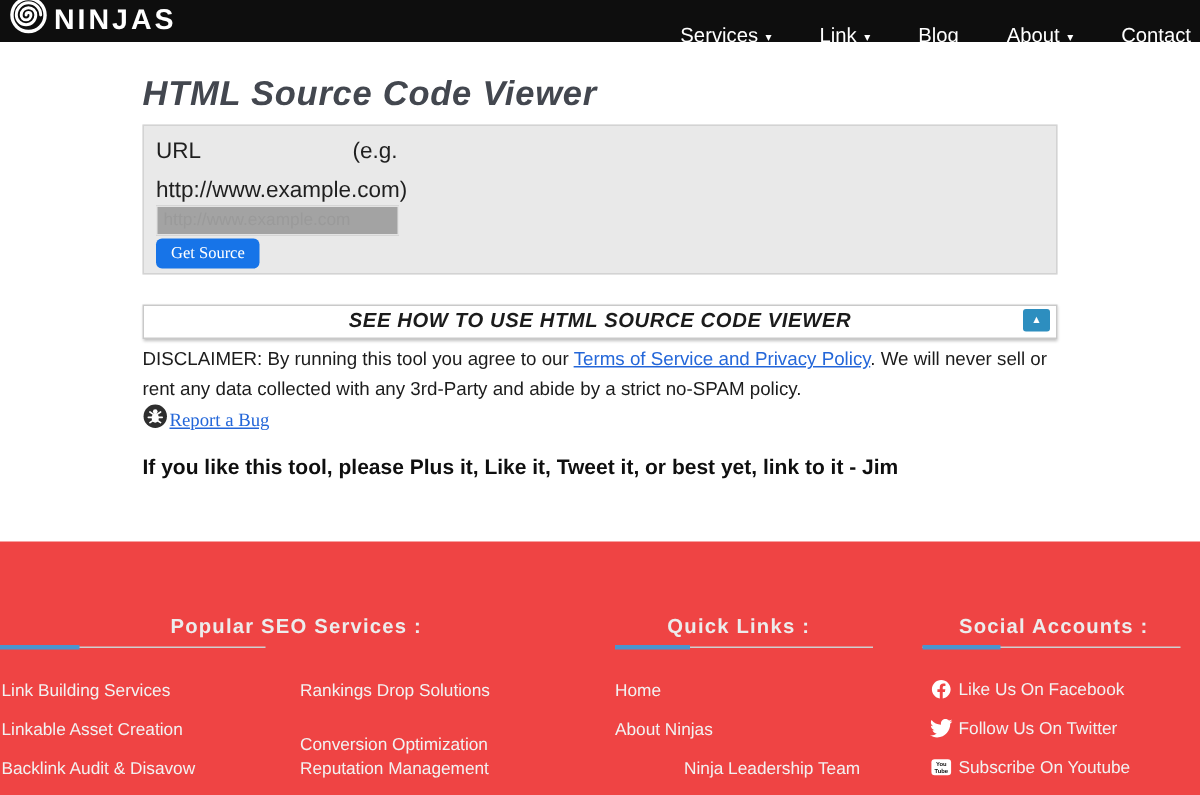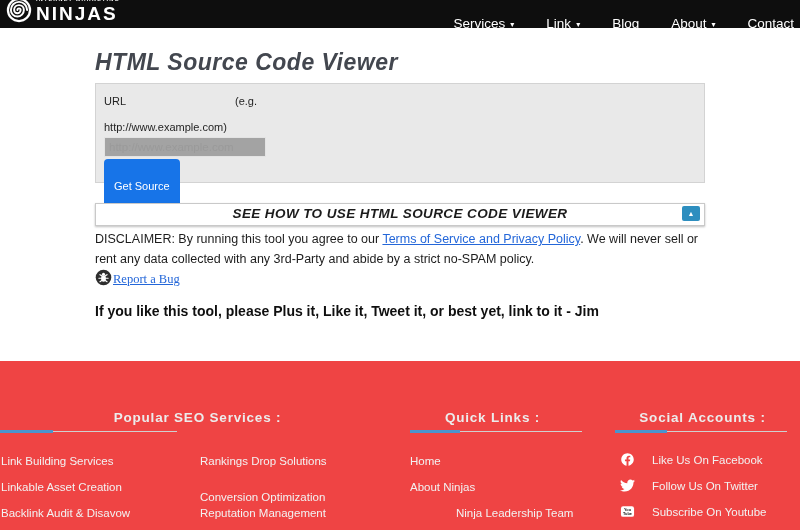--- a/index.html
+++ b/index.html
@@ -16,27 +16,27 @@
   .nav{position:absolute;right:6px;top:16px;height:28px;display:flex;gap:32px;}
   .nav-item{color:#fff;font-size:13.5px;cursor:pointer;white-space:nowrap;}
   .nav-item .caret{font-size:8px;margin-left:5px;position:relative;top:-1px;}
 
   
   .page-title{position:absolute;left:95px;top:34px;font-size:23px;font-weight:bold;
               font-style:italic;color:#43474f;letter-spacing:.5px;}
 
   .form-panel{position:absolute;left:95px;top:83px;width:608px;height:98px;
               background:#e9e9e9;border:1px solid #d3d3d3;}
-  .form-label{position:absolute;left:8px;top:4px;width:168px;font-size:11px;color:#1f1f1f;line-height:26px;}
+  .form-label{position:absolute;left:8px;top:4px;width:168px;font-size:15px;color:#1f1f1f;line-height:26px;}
   .url-word{display:inline-block;width:131px;}
   .url-input{position:absolute;left:8px;top:53px;width:152px;height:16px;border:1px solid #e3e3e3;
              background:#a3a3a3;font-size:11.5px;padding:1px 4px;color:#333;outline:none;}
   .url-input::placeholder{color:#9a9a9a;}
   .get-source{position:absolute;left:8px;top:75px;background:#1774e8;color:#fff;border:none;
-              font-size:11px;padding:21px 10px;border-radius:4px;cursor:pointer;font-family:Liberation Sans, sans-serif;}
+              font-size:11px;padding:4px 10px;border-radius:4px;cursor:pointer;font-family:Liberation Serif, serif;}
 
   .collapse-bar{position:absolute;left:95px;top:203px;width:608px;height:21px;background:#fff;
                 border:1px solid #c9c9c9;box-shadow:0 1px 2px rgba(0,0,0,.25);}
   .collapse-label{position:absolute;left:0;right:0;top:2px;text-align:center;font-size:13.5px;
                   font-weight:bold;font-style:italic;color:#1b1b1b;letter-spacing:.4px;}
   .collapse-toggle{position:absolute;right:4px;top:2px;width:18px;height:15px;background:#2d8ebf;
                    color:#fff;font-size:7px;line-height:15px;text-align:center;border:none;
                    border-radius:2px;cursor:pointer;padding:0;}
 
   .disclaimer{position:absolute;left:95px;top:229px;width:618px;font-size:12.5px;color:#1c1c1c;line-height:1.6;}
@@ -49,21 +49,21 @@
 
   
   .footer{position:absolute;left:0;top:361px;width:800px;height:169px;background:#ef4444;}
   .f-head{position:absolute;color:#ececec;font-size:13.5px;font-weight:bold;letter-spacing:.8px;text-align:center;}
   .f-head.h1{left:0;width:395px;top:49px;}
   .f-head.h2{left:395px;width:195px;top:49px;}
   .f-head.h3{left:605px;width:195px;top:49px;}
   .u-line{position:absolute;top:70px;height:1px;background:#cfcfcf;}
   .u-blue{position:absolute;top:69px;height:3px;background:#4a94ce;}
   .f-link{position:absolute;color:#f2f2f2;font-size:11.5px;cursor:pointer;white-space:nowrap;}
-  .social-row{position:absolute;display:flex;align-items:center;gap:17px;cursor:pointer;}
+  .social-row{position:absolute;display:flex;align-items:center;gap:4px;cursor:pointer;}
   .social-row .lbl{color:#f2f2f2;font-size:11.5px;white-space:nowrap;}
   .social-row svg{display:block;}
 </style>
 </head>
 <body>
 
 <div class="page">
 
   <div class="header">
     <div class="logo">

